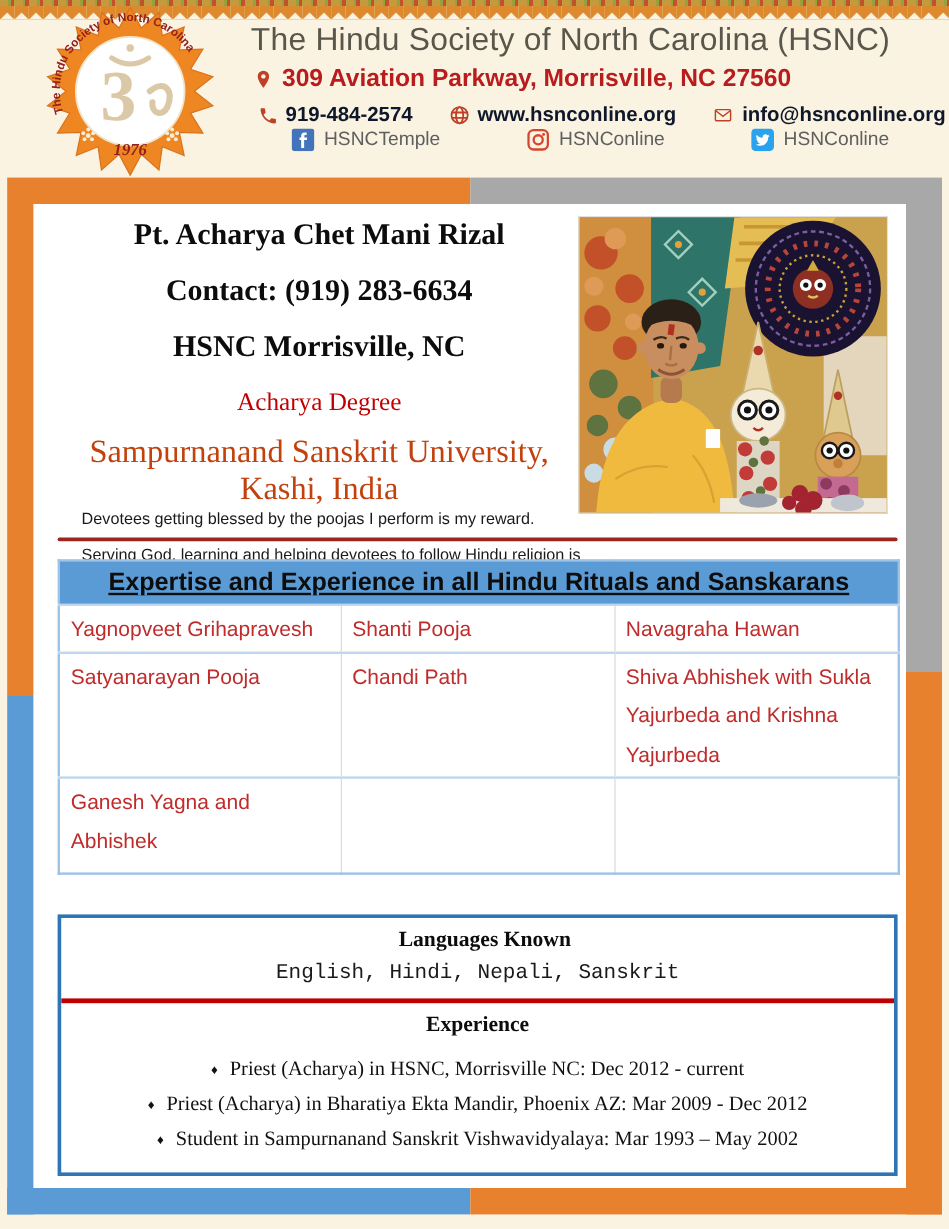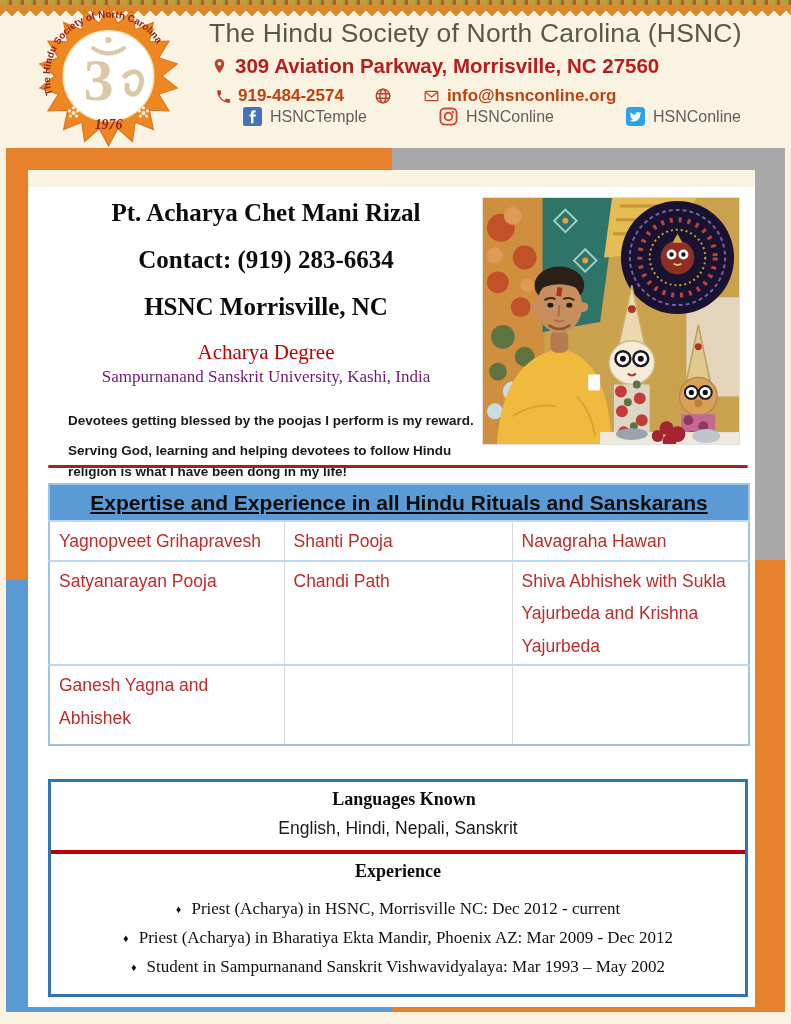--- a/index.html
+++ b/index.html
@@ -15,62 +15,62 @@
       linear-gradient(225deg,#dd8a2e 50%,transparent 50%) 0 5px/12px 11px repeat-x;
   }
 
   
   .header { position:absolute; top:0; left:0; width:100%; height:148px; }
   .logo { position:absolute; left:36px; top:4px; width:145px; height:144px; }
   .org-title { position:absolute; left:209px; top:18px; font-size:26.5px; color:#59574b; letter-spacing:.2px; }
   .addr-row { position:absolute; left:211px; top:54px; display:flex; align-items:center; gap:7px; }
   .addr-row .txt { font-size:20.5px; font-weight:bold; color:#b91c1c; }
   .contact-row { position:absolute; left:215px; top:86px; display:flex; align-items:center; gap:30px; }
-  .c-item { display:flex; align-items:center; gap:6px; font-size:17px; font-weight:bold; color:#c2410c; }
+  .c-item { display:flex; align-items:center; gap:6px; font-size:17px; font-weight:bold; color:#0f172a; }
   .social-row { position:absolute; left:243px; top:107px; display:flex; align-items:center; gap:72px; }
   .s-item { display:flex; align-items:center; gap:8px; font-size:16px; color:#5f5f5f;text-align:right; }
   .icon { display:inline-block; line-height:0; }
 
   
   .band { position:absolute; }
   .b-top-l { left:6px; top:148px; width:386px; height:22px; background:#e8812d; }
   .b-top-r { left:392px; top:148px; width:393px; height:22px; background:#a8a8a8; }
   .b-left-t { left:6px; top:170px; width:22px; height:410px; background:#e8812d; }
   .b-left-b { left:6px; top:580px; width:22px; height:432px; background:#5b9bd5; }
   .b-right-t { left:755px; top:170px; width:30px; height:390px; background:#a8a8a8; }
   .b-right-b { left:755px; top:560px; width:30px; height:452px; background:#e8812d; }
   .b-bot-l { left:6px; top:990px; width:386px; height:22px; background:#5b9bd5; }
   .b-bot-r { left:392px; top:990px; width:393px; height:22px; background:#e8812d; }
 
   
-  .content { position:absolute; left:28px; top:187px; width:727px; height:820px; background:#ffffff; }
+  .content { position:absolute; left:28px; top:170px; width:727px; height:820px; background:#ffffff; }
 
   .profile-text { position:absolute; left:12px; top:12px; width:452px; text-align:center; }
   .p-name, .p-contact, .p-loc { font-family:"Liberation Serif", serif; font-weight:bold; color:#0c0c0c; font-size:25px; margin-bottom:19px; }
-  .p-degree { font-family:"Liberation Serif", serif; color:#c00000; font-size:21px; margin-bottom:2px; }
-  .p-univ { font-family:"Liberation Serif", serif; color:#701a75; font-size:17px; margin-bottom:24px; }
+  .p-degree { font-family:"Liberation Serif", serif; color:#c00000; font-size:21px; margin-bottom:13px; }
+  .p-univ { font-family:"Liberation Serif", serif; color:#c2410c; font-size:27px; }
   .p-quotes { text-align:left; padding-left:28px; width:452px; }
-  .quote { font-size:13.5px; font-weight:bold; color:#1a1a1a; line-height:1.55; margin-bottom:9px; }
+  .quote { font-size:13.5px; font-weight:normal; color:#1a1a1a; line-height:1.55; margin-bottom:9px; }
 
   .photo { position:absolute; left:454px; top:10px; width:258px; height:248px; border:1px solid #e0e0e0; background:#caa24e; }
   .photo svg { display:block; }
 
   .divider-red { position:absolute; left:20px; top:278px; width:700px; height:3px; background:#9e241f; border-radius:2px; }
 
   
   .exp-table { position:absolute; left:20px; top:296px; width:700px; border:2px solid #9dc3e6; border-collapse:collapse; table-layout:fixed; }
   .exp-table th { background:#5b9bd5; height:37px; font-size:21px; font-weight:bold; color:#0d0d0d; text-decoration:underline; text-align:center; vertical-align:middle; }
   .exp-table td { border-top:2px solid #bdd7ee; border-left:1px solid #d9d9d9; vertical-align:top; padding:3px 4px 2px 9px; font-size:17.5px; color:#c02b2b; line-height:1.85; white-space:pre-line; }
   .exp-table td:first-child { border-left:none; }
   .row-s { height:40px; } .row-m { height:89px; } .row-l { height:80px; }
 
   
   .info-box { position:absolute; left:20px; top:592px; width:700px; height:218px; border:3px solid #2e75b6; background:#fff; text-align:center; overflow:hidden; }
   .ib-title { font-family:"Liberation Serif", serif; font-weight:bold; font-size:18px; color:#0c0c0c; margin-top:7px;padding-left:12px; }
-  .ib-langs { font-family:Liberation Sans, sans-serif; font-size:17.5px; color:#1a1a1a; margin-top:8px; }
+  .ib-langs { font-family:Liberation Mono, monospace; font-size:17.5px; color:#1a1a1a; margin-top:8px; }
   .ib-divider { width:100%; height:4px; background:#c00000; margin-top:11px; }
   .ib-exp-title { font-family:"Liberation Serif", serif; font-weight:bold; font-size:18px; color:#0c0c0c; margin-top:7px; }
   .ib-list { list-style:none; margin-top:17px; }
   .ib-list li { font-family:"Liberation Serif", serif; font-size:17px; color:#111; margin:9px 0; }
   .ib-list li::before { content:"♦"; font-size:11px; margin-right:10px; vertical-align:1px; color:#111; }
 </style>
 </head>
 <body>
 
 <div class="page">
@@ -136,20 +136,21 @@
         <span>919-484-2574</span>
       </span>
       <span class="c-item">
         <span class="icon">
           <svg viewBox="0 0 24 24" width="18" height="18" fill="none" stroke="#be4127" stroke-width="2">
               <circle cx="12" cy="12" r="9"></circle>
               <ellipse cx="12" cy="12" rx="4" ry="9"></ellipse>
               <path d="M3.5 9h17M3.5 15h17"></path>
             </svg>
         </span>
+        <span>www.hsnconline.org</span>
       </span>
       <span class="c-item">
         <span class="icon">
           <svg viewBox="0 0 24 24" width="19" height="16" fill="none" stroke="#be4127" stroke-width="1.8">
               <rect x="2.5" y="5" width="19" height="14" rx="1.5"></rect>
               <path d="M3 6.5l9 7 9-7"></path>
             </svg>
         </span>
         <span>info@hsnconline.org</span>
       </span>

